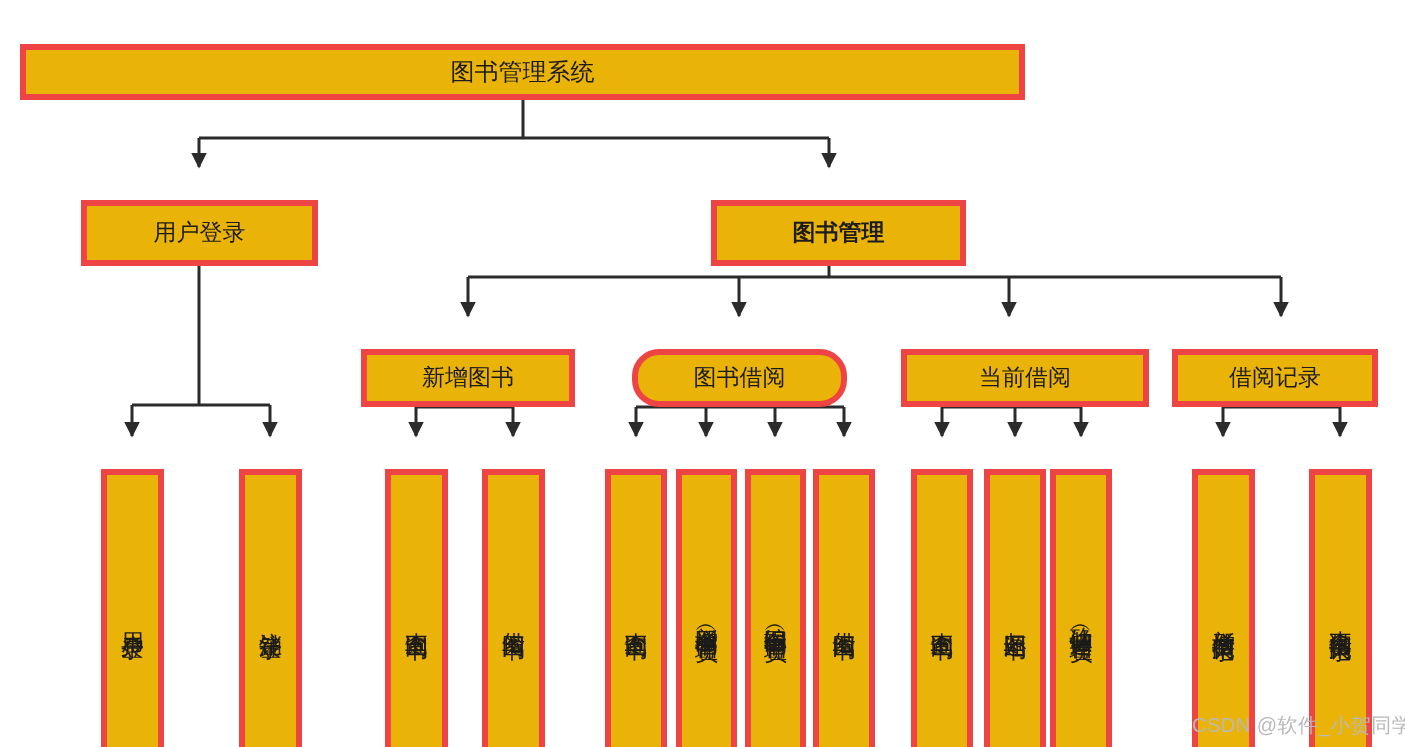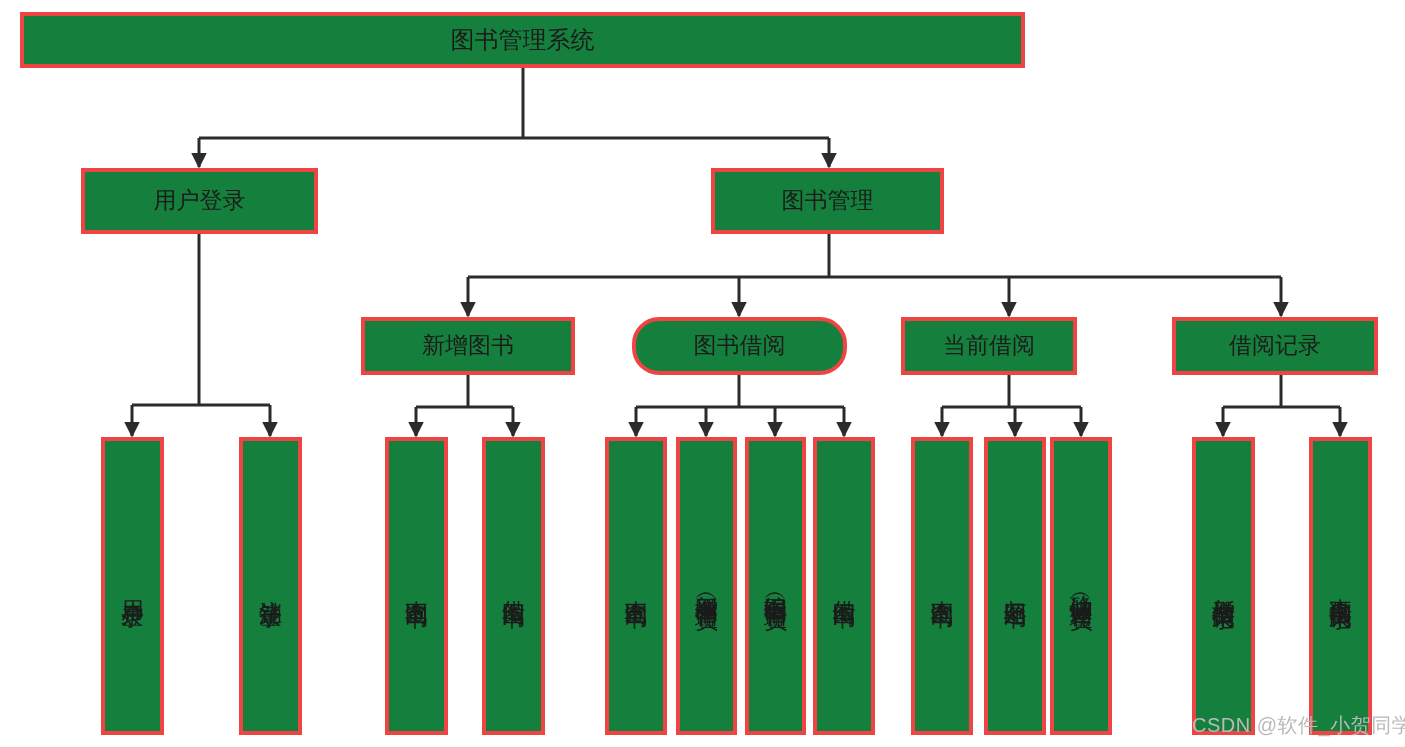--- a/index.html
+++ b/index.html
@@ -21,26 +21,27 @@
     position: absolute;
     left: 0;
     top: 0;
     width: 1405px;
     height: 747px;
     pointer-events: none;
   }
   .node {
     position: absolute;
     box-sizing: border-box;
-    border: 4px solid #ef4444;
-    background: #15803d;
+    border: 6px solid #ef4444;
+    background: #eab308;
     display: flex;
     align-items: center;
     justify-content: center;
     color: #1b1b1b;
+    margin-top: 32px;
   }
   .node .label {
     display: block;
     text-align: center;
     line-height: 1.18;
     white-space: pre;
   }
   .node.horiz .label {
     font-size: 23px;
   }
@@ -115,30 +116,30 @@
       </g>
   </svg>
 
   <div id="nodes-layer">
       <div class="node horiz root" style="left: 20px; top: 12px; width: 1005px; height: 56px;">
         <span class="label">图书管理系统</span>
       </div>
       <div class="node horiz" style="left: 81px; top: 168px; width: 237px; height: 66px;">
         <span class="label">用户登录</span>
       </div>
-      <div class="node horiz" style="left: 711px; top: 168px; width: 233px; height: 66px;">
+      <div class="node horiz" style="left: 711px; top: 168px; width: 255px; height: 66px; font-weight: bold;">
         <span class="label">图书管理</span>
       </div>
       <div class="node horiz" style="left: 361px; top: 317px; width: 214px; height: 58px;">
         <span class="label">新增图书</span>
       </div>
       <div class="node horiz" style="left: 632px; top: 317px; width: 215px; height: 58px; border-radius: 27px;">
         <span class="label">图书借阅</span>
       </div>
-      <div class="node horiz" style="left: 901px; top: 317px; width: 176px; height: 58px;">
+      <div class="node horiz" style="left: 901px; top: 317px; width: 248px; height: 58px;">
         <span class="label">当前借阅</span>
       </div>
       <div class="node horiz" style="left: 1172px; top: 317px; width: 206px; height: 58px;">
         <span class="label">借阅记录</span>
       </div>
       <div class="node vert" style="left: 101px; top: 437px; width: 63px; height: 298px;">
         <span class="label">用户登录</span>
       </div>
       <div class="node vert" style="left: 239px; top: 437px; width: 63px; height: 298px;">
         <span class="label">注销登录</span>

